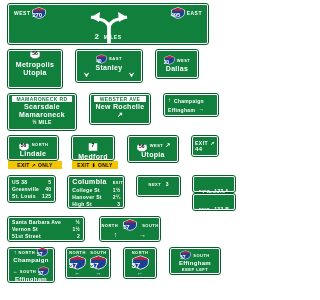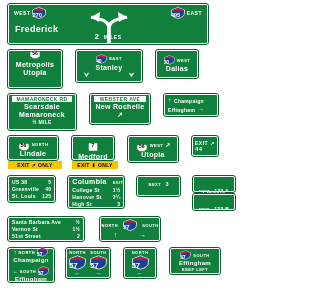--- a/index.html
+++ b/index.html
@@ -101,21 +101,20 @@
         </div>
       </div>
 
       <svg style="position:absolute;left:60px;top:4px;" width="80" height="34" viewBox="0 0 80 34">
         <path d="M40 34 L40 20 Q40 12 30 10 L22 8" stroke="#fff" stroke-width="3.2" fill="none"></path>
         <path d="M40 34 L40 20 Q40 12 50 10 L58 8" stroke="#fff" stroke-width="3.2" fill="none"></path>
         <polygon points="22,8 31,3 30,13" fill="#fff"></polygon>
         <polygon points="58,8 49,3 50,13" fill="#fff"></polygon>
       </svg>
 
-      <div style="position:absolute;left:6px;bottom:9px;" class="t9 nm">Frederick</div>
       <div style="position:absolute;left:0;right:0;bottom:0;text-align:center;">
         <span class="t8 nm">2</span>
         <span class="t5 nm cap">MILES</span>
       </div>
     </div>
   </div>
 
   <div class="row" style="margin-top:6px;align-items:stretch;">
 
     <div class="sign ctr" style="width:54px;height:38px;justify-content:center;">

